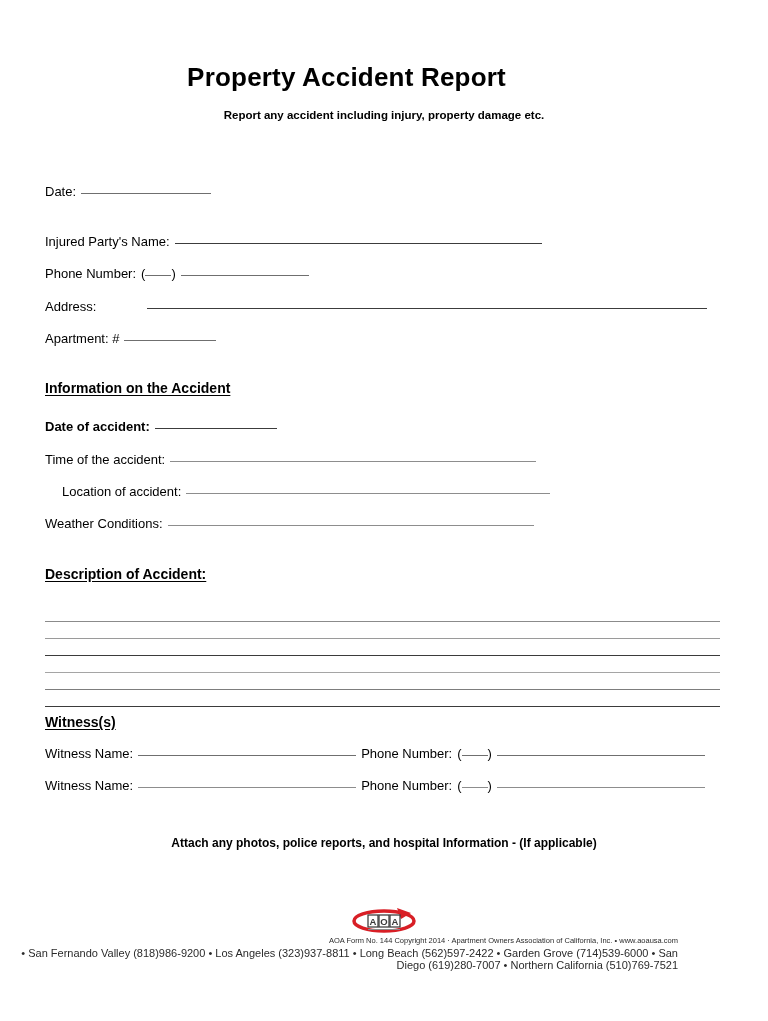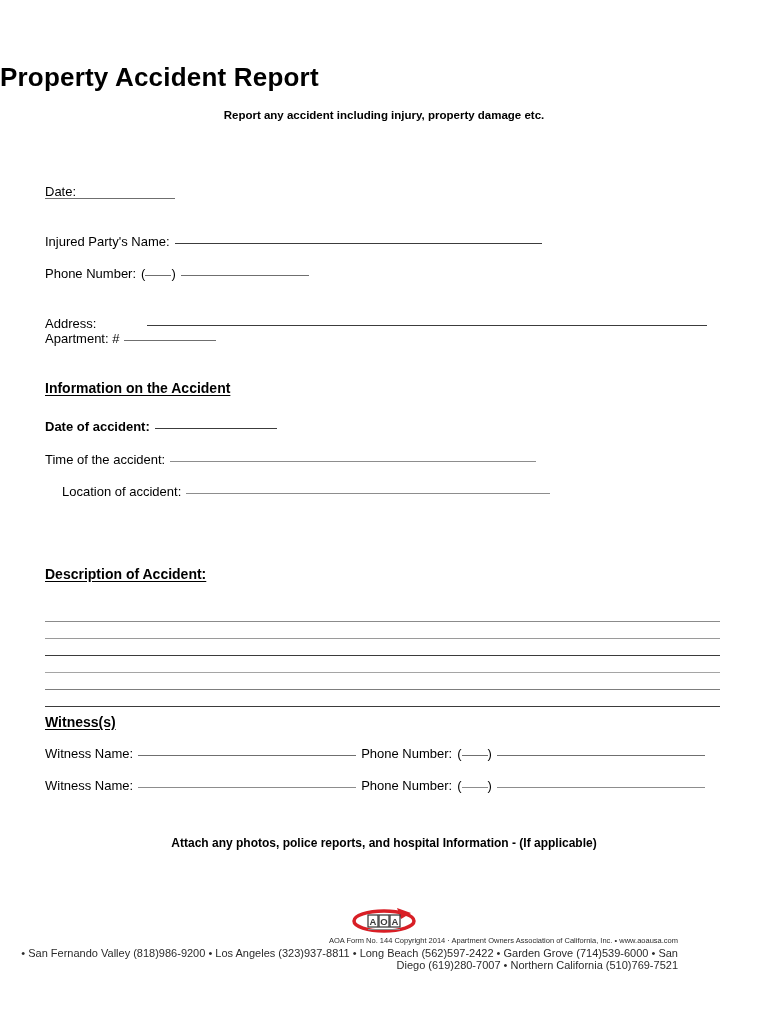--- a/index.html
+++ b/index.html
@@ -21,20 +21,21 @@
     inset: 0;
     background: #ffffff;
   }
 
   
   .doc-title {
     position: absolute;
     top: 62px;
     left: 0;
     width: 693px;
+    text-align: center;
     font-size: 26px;
     font-weight: bold;
     letter-spacing: 0.2px;
   }
   .subtitle-block {
     position: absolute;
     top: 108px;
     left: 0;
     width: 768px;
     text-align: center;
@@ -128,21 +129,21 @@
 <body>
 
 <div class="page">
 
   <div class="doc-title">Property Accident Report</div>
 
   <div class="subtitle-block">
     <div>Report any accident including injury, property damage etc.</div>
   </div>
 
-  <div class="field-row" style="top:184px; left:45px;flex-direction:column;">
+  <div class="field-row" style="top:184px; left:45px;">
     <span class="field-label">Date:</span>
     <span class="gap"></span>
     <span class="rule" style="width:130px;"></span>
   </div>
 
   <div class="field-row" style="top:234px; left:45px;">
     <span class="field-label">Injured Party's Name:</span>
     <span class="gap"></span>
     <span class="rule dark" style="width:367px;"></span>
   </div>
@@ -150,21 +151,21 @@
   <div class="field-row" style="top:266px; left:45px;">
     <span class="field-label">Phone Number:</span>
     <span class="gap"></span>
     <span class="paren">(</span>
     <span class="rule" style="width:26px;"></span>
     <span class="paren">)</span>
     <span class="gap"></span>
     <span class="rule" style="width:128px;"></span>
   </div>
 
-  <div class="field-row" style="top:316px; left:45px;gap:23px;">
+  <div class="field-row" style="top:299px; left:45px;gap:23px;">
     <span class="field-label">Address:</span>
     <span class="gap"></span>
     <span class="rule dark" style="width:560px;"></span>
   </div>
 
   <div class="field-row" style="top:331px; left:45px;">
     <span class="field-label">Apartment: #</span>
     <span class="gap"></span>
     <span class="rule" style="width:92px;"></span>
   </div>
@@ -182,20 +183,25 @@
     <span class="gap"></span>
     <span class="rule light" style="width:366px;"></span>
   </div>
 
   <div class="field-row" style="top:484px; left:62px;">
     <span class="field-label">Location of accident:</span>
     <span class="gap"></span>
     <span class="rule light" style="width:364px;"></span>
   </div>
 
+  <div class="field-row" style="top:516px; left:45px;">
+    <span class="field-label">Weather Conditions:</span>
+    <span class="gap"></span>
+    <span class="rule light" style="width:366px;"></span>
+  </div>
 
   <div class="section-heading" style="top:566px; left:45px;">Description of Accident:</div>
 
   <div class="desc-lines">
     <div class="desc-line l0"></div>
     <div class="desc-line l1"></div>
     <div class="desc-line l2"></div>
     <div class="desc-line l3"></div>
     <div class="desc-line l4"></div>
     <div class="desc-line l5"></div>

